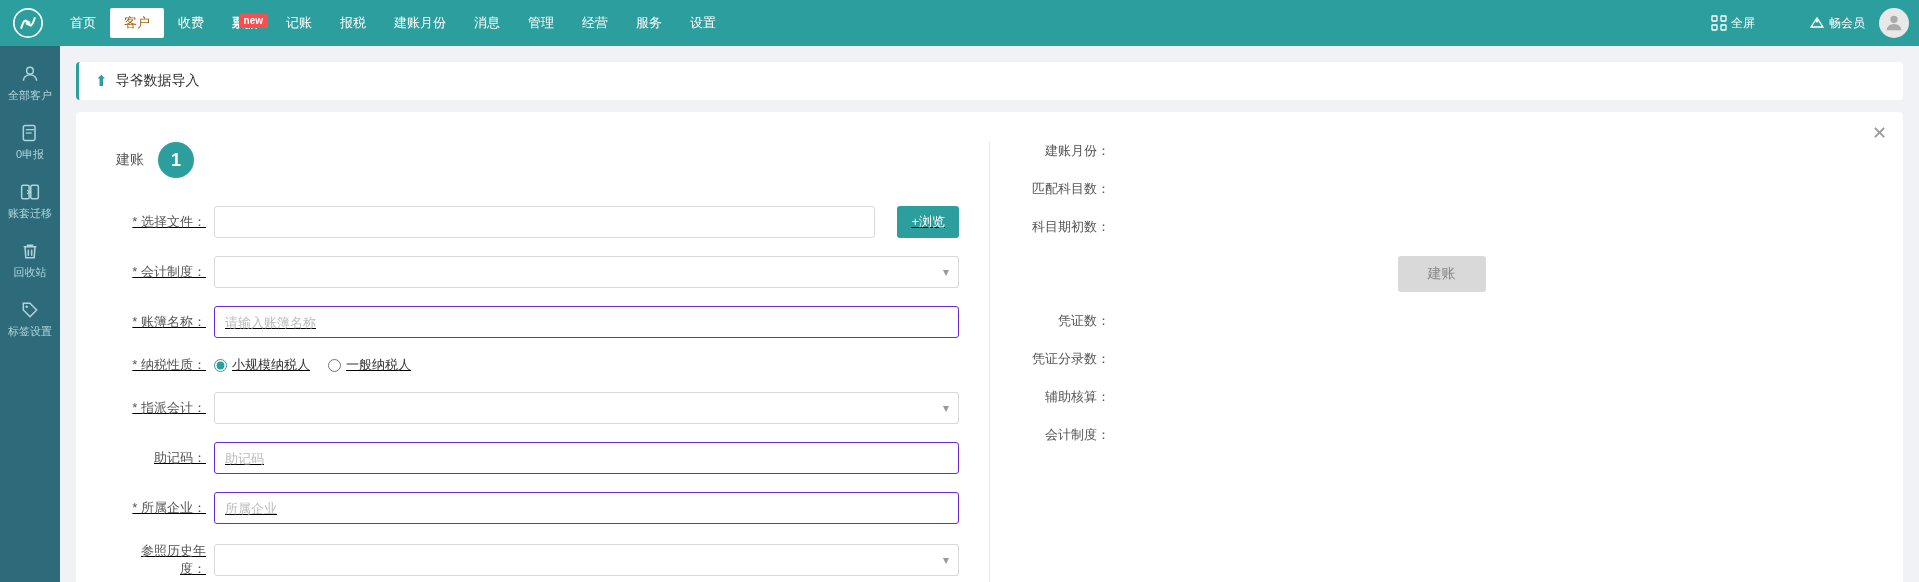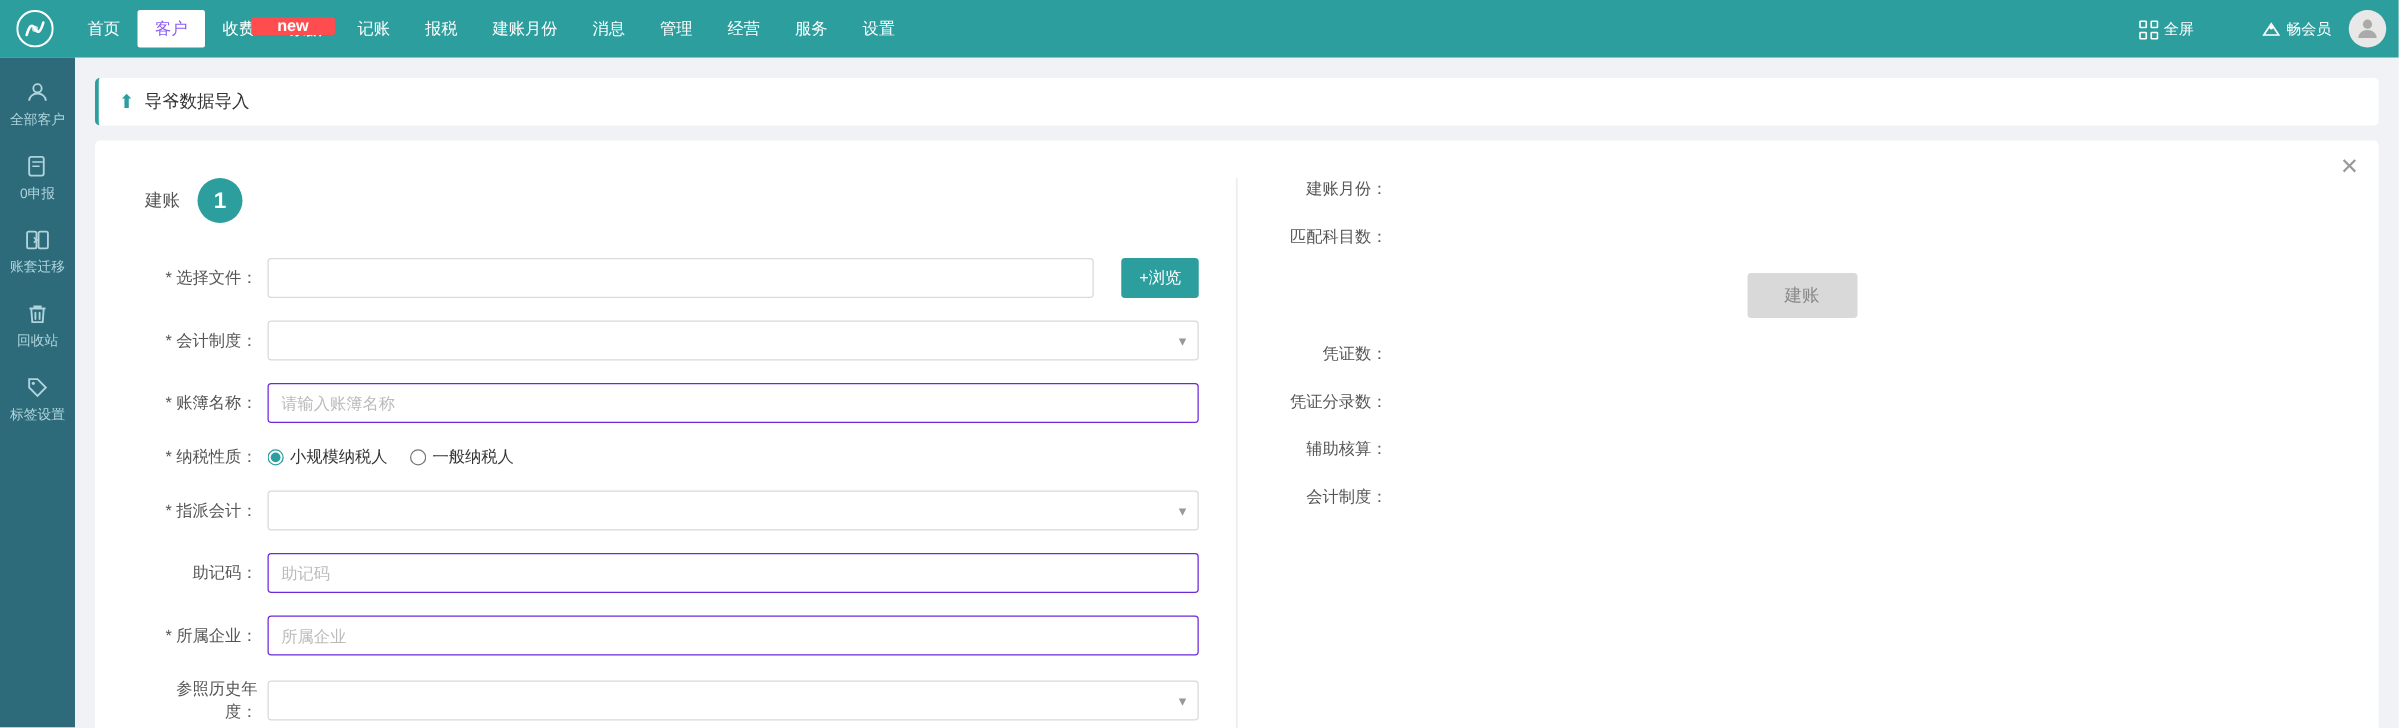--- a/index.html
+++ b/index.html
@@ -13,28 +13,28 @@
     .topnav-logo {
       width: 36px; height: 36px; margin-right: 10px; flex-shrink: 0;
       display: flex; align-items: center; justify-content: center;
     }
     .topnav-logo svg { width: 30px; height: 30px; }
     .topnav-items { display: flex; align-items: center; flex: 1; }
     .topnav-item {
       padding: 0 14px; height: 30px; display: flex; align-items: center;
       cursor: pointer; color: #fff; font-size: 13px; position: relative;
     }
-    .topnav-item.active { background: #fff; color: #8b5cf6; border-radius: 2px; }
+    .topnav-item.active { background: #fff; color: #a16207; border-radius: 2px; }
     .topnav-item .new-badge {
       position: absolute; top: 6px; right: 4px;
-      background: #ff4d4f; color: #fff; font-size: 13px; padding: 0 21px;
+      background: #ff4d4f; color: #fff; font-size: 10px; padding: 0 5px;
       border-radius: 2px; line-height: 14px;
     }
     .topnav-right { display: flex; align-items: center; gap: 14px; }
-    .topnav-right-item { display: flex; align-items: flex-end; gap: 4px; cursor: pointer; color: #fff; font-size: 12px; padding-left: 40px; }
+    .topnav-right-item { display: flex; align-items: center; gap: 4px; cursor: pointer; color: #fff; font-size: 12px; padding-left: 40px; }
     .avatar-circle {
       width: 30px; height: 30px; border-radius: 50%; background: #e8e8e8;
       display: flex; align-items: center; justify-content: center; overflow: hidden;
     }
     .avatar-circle svg { width: 22px; height: 22px; }
 
     
     .main-layout { display: flex; height: calc(100vh - 46px); }
 
     
@@ -79,21 +79,21 @@
     
     .step-container { display: flex; align-items: flex-start; gap: 16px; margin-bottom: 20px; }
     .step-circle {
       width: 36px; height: 36px; border-radius: 50%;
       background: #2d9e9e; color: #fff; font-size: 18px; font-weight: bold;
       display: flex; align-items: center; justify-content: center; flex-shrink: 0;
     }
 
     
     .form-row {
-      display: flex; align-items: center; margin-bottom: 18px; gap: 8px;
+      display: flex; align-items: center; margin-bottom: 18px; gap: 8px; text-decoration: underline;
     }
     .form-label {
       width: 90px; text-align: right; color: #555; font-size: 13px; flex-shrink: 0;
     }
     .form-control {
       flex: 1; height: 32px; border: 1px solid #6d28d9; border-radius: 3px;
       padding: 0 10px; font-size: 13px; color: #333; outline: none;
       background: #fff;
     }
     .form-control::placeholder { color: #bbb; }
@@ -334,20 +334,24 @@
           <div class="right-form-row">
             <span class="right-label">建账月份：</span>
             <span class="right-value"></span>
           </div>
 
           <div class="right-form-row">
             <span class="right-label">匹配科目数：</span>
             <span class="right-value"></span>
           </div>
 
+          <div class="right-form-row">
+            <span class="right-label">科目期初数：</span>
+            <span class="right-value"></span>
+          </div>
 
           <div style="display:flex; justify-content:center; margin: 10px 0 20px 0;">
             <button class="btn-create-account">建账</button>
           </div>
 
           <div class="right-form-row">
             <span class="right-label">凭证数：</span>
             <span class="right-value"></span>
           </div>
 

